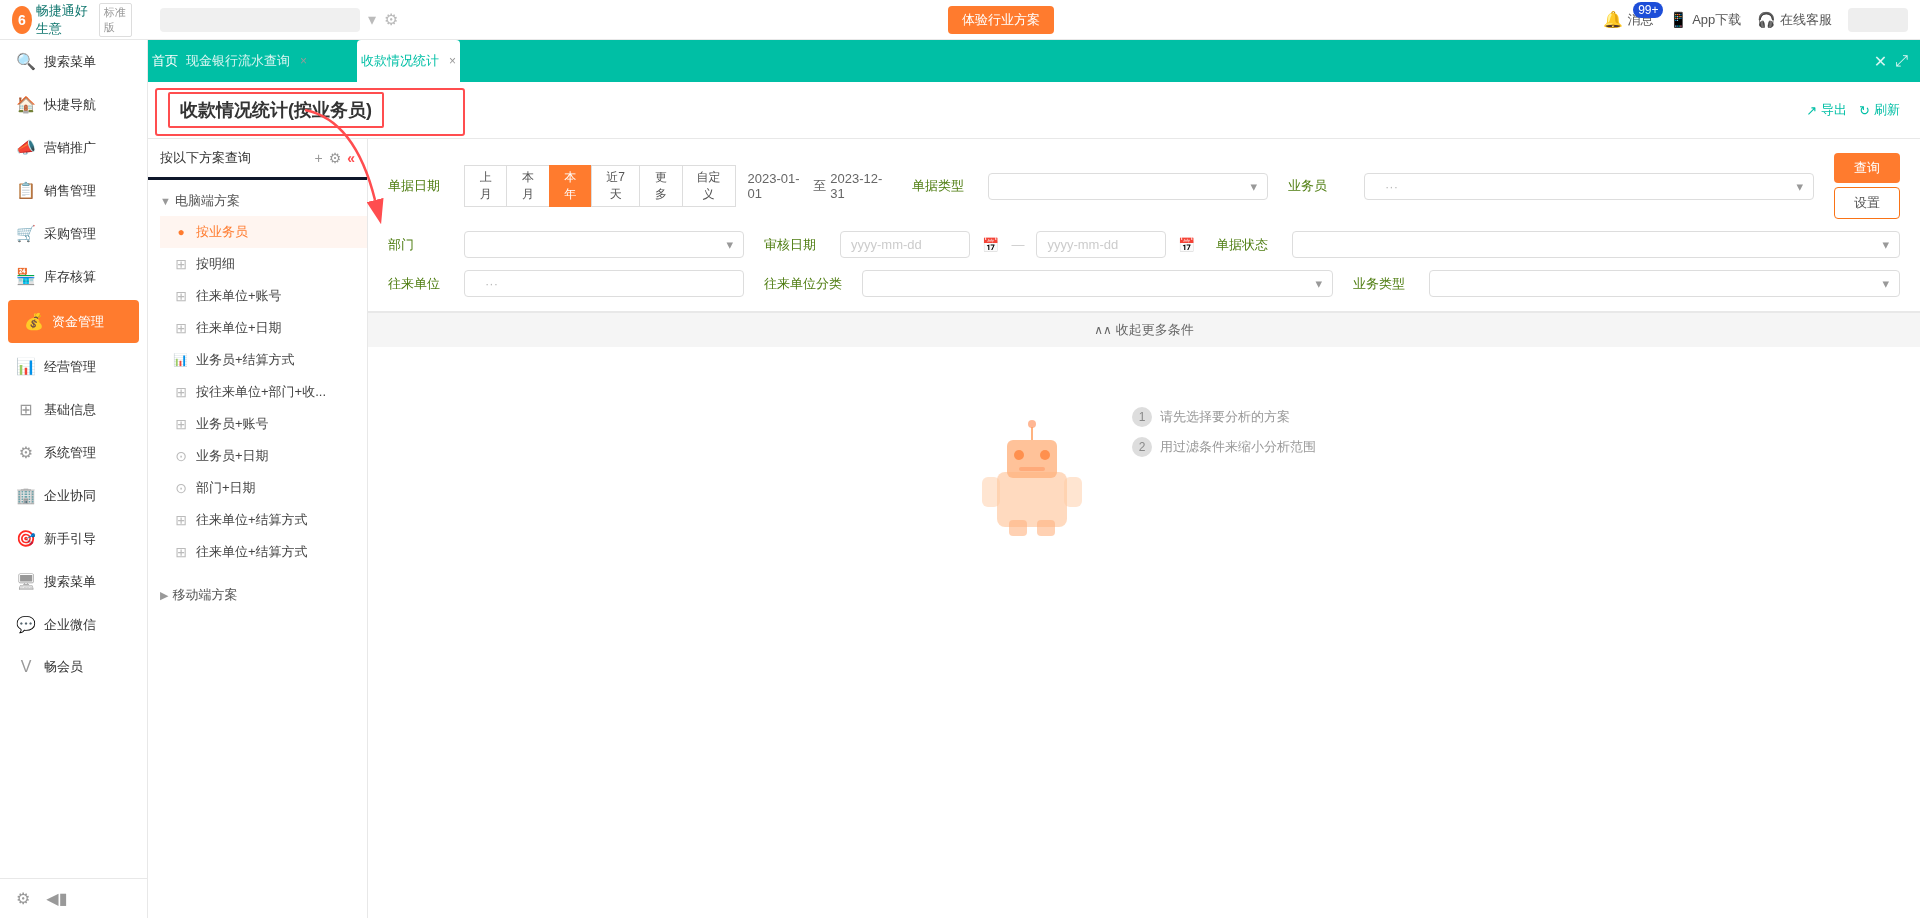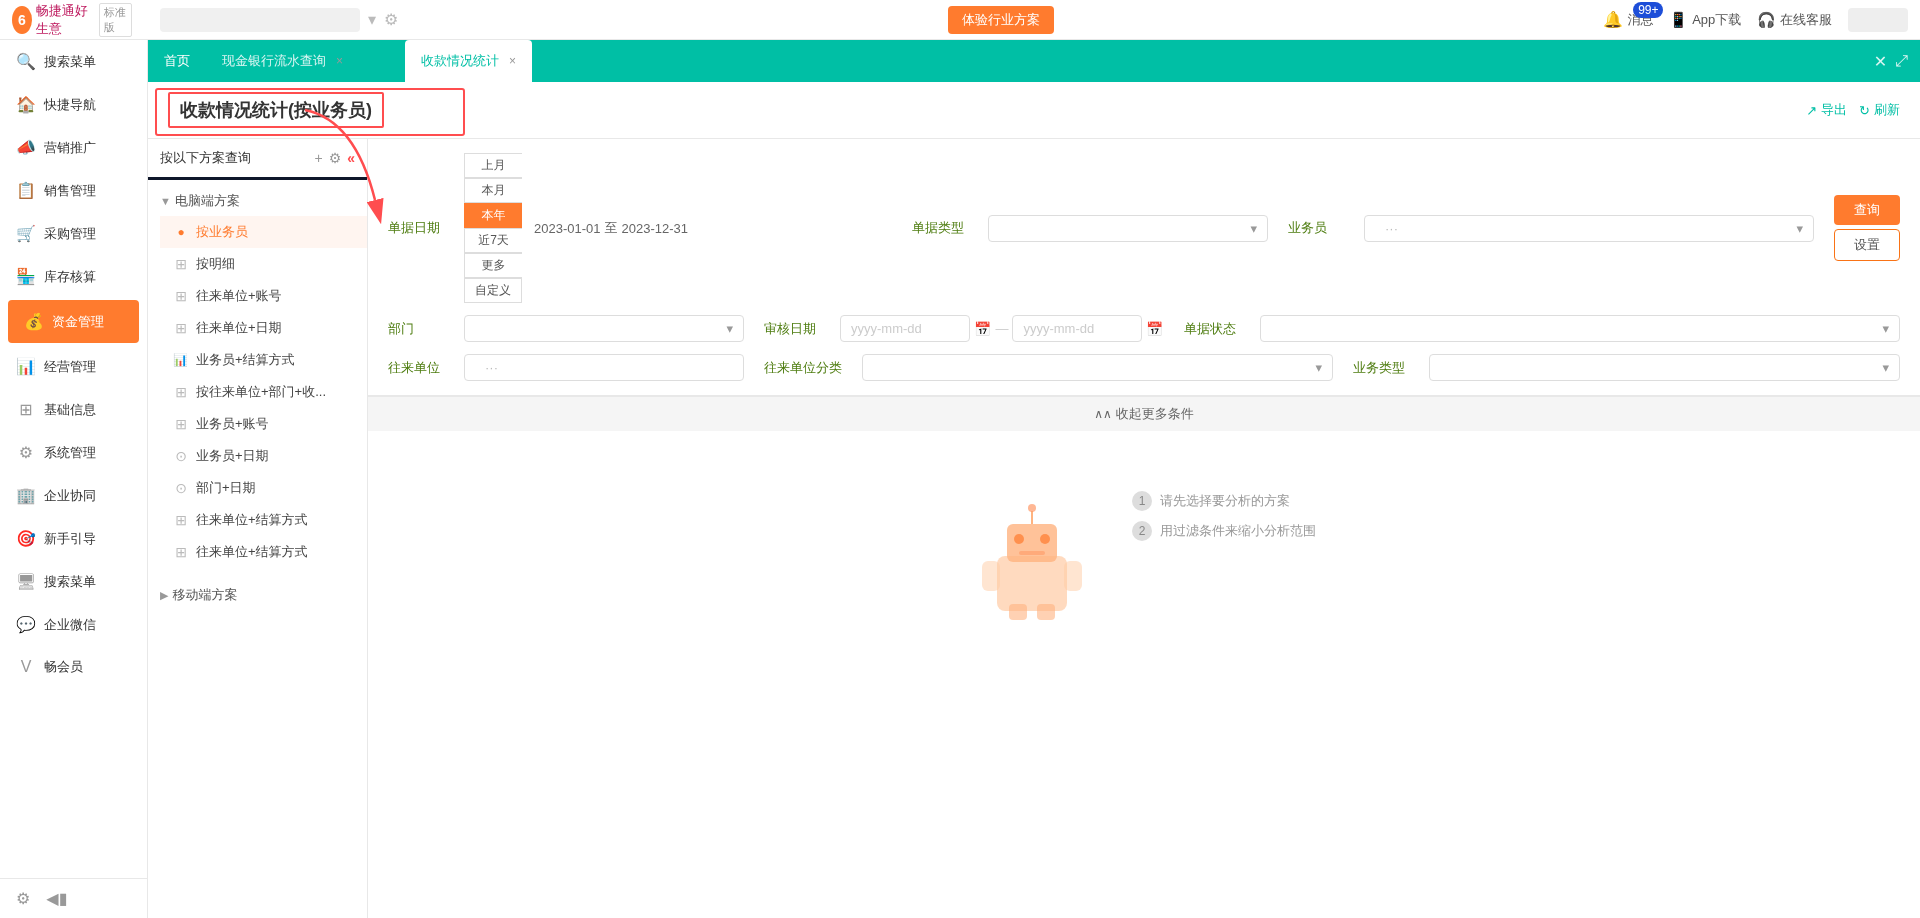--- a/index.html
+++ b/index.html
@@ -84,21 +84,21 @@
       background: #00bfa5;
       display: flex;
       align-items: center;
       padding: 0 0 0 0;
       flex-shrink: 0;
     }
     .tab-item {
       height: 42px;
       display: flex;
       align-items: center;
-      padding: 0 16px;
+      padding: 0 4px;
       cursor: pointer;
       color: rgba(255,255,255,0.85);
       font-size: 13px;
       position: relative;
       gap: 6px;
     }
     .tab-item.home { color: #fff; font-weight: 500; }
     .tab-item.active-tab {
       background: #fff;
       color: #00bfa5;
@@ -219,21 +219,21 @@
     }
     .filter-row {
       display: flex;
       align-items: center;
       gap: 20px;
       margin-bottom: 12px;
     }
     .filter-row:last-child { margin-bottom: 0; }
     .filter-label { color: #4d7c0f; min-width: 56px; flex-shrink: 0; font-family: Liberation Mono, monospace; }
     .filter-control { display: flex; align-items: center; gap: 6px; flex: 1; }
-    .date-tabs { display: flex; gap: 0; flex-direction: column; }
+    .date-tabs { display: flex; gap: 0; }
     .date-tab {
       padding: 3px 10px;
       border: 1px solid #ddd;
       background: #fff;
       cursor: pointer;
       font-size: 12px;
       color: #555;
       border-right: none;
     }
     .date-tab:last-child { border-right: 1px solid #ddd; }
@@ -333,21 +333,21 @@
       flex-shrink: 0;
     }
   </style>
 </head>
 <body>
 
 <div class="top-bar">
   <div class="top-bar-left">
     <div class="top-bar-logo" style="background:none;display:flex;align-items:center;gap:4px;">
       <span style="width:28px;height:28px;background:#ff7b2e;border-radius:50%;display:flex;align-items:center;justify-content:center;color:#fff;font-weight:bold;font-size:14px;">6</span>
-      <span style="font-size:13px;color:#be185d;">畅捷通好生意</span>
+      <span style="font-size:13px;color:#0f766e;">畅捷通好生意</span>
       <span style="font-size:11px;color:#999;border:1px solid #ddd;padding:1px 4px;border-radius:2px;margin-left:4px;">标准版</span>
     </div>
     <div style="width:200px;height:24px;background:#f0f0f0;border-radius:4px;margin-left:20px;"></div>
     <span style="color:#bbb;cursor:pointer;font-size:16px;">▾</span>
     <span style="color:#bbb;cursor:pointer;font-size:16px;">⚙</span>
   </div>
   <button class="top-bar-btn">体验行业方案</button>
   <div class="top-bar-right-items">
     <div class="top-bar-icon-item">
       <span style="font-size:16px;">🔔</span>
@@ -580,21 +580,21 @@
               </div>
             </div>
 
             <div class="filter-row">
               <span class="filter-label">部门</span>
               <div class="select-box wide">
                 <span style="color:#ccc;"></span>
                 <span class="select-arrow">▾</span>
               </div>
               <span class="filter-label">审核日期</span>
-              <div style="display:flex;align-items:center;gap:4px;">
+              <div style="display:flex;align-items:center;gap:12px;">
                 <div class="input-box" style="color:#ccc;">
                   <span>yyyy-mm-dd</span>
                 </div>
                 <span class="calendar-icon">📅</span>
                 <span class="date-separator">—</span>
                 <div class="input-box" style="color:#ccc;">
                   <span>yyyy-mm-dd</span>
                 </div>
                 <span class="calendar-icon">📅</span>
               </div>

